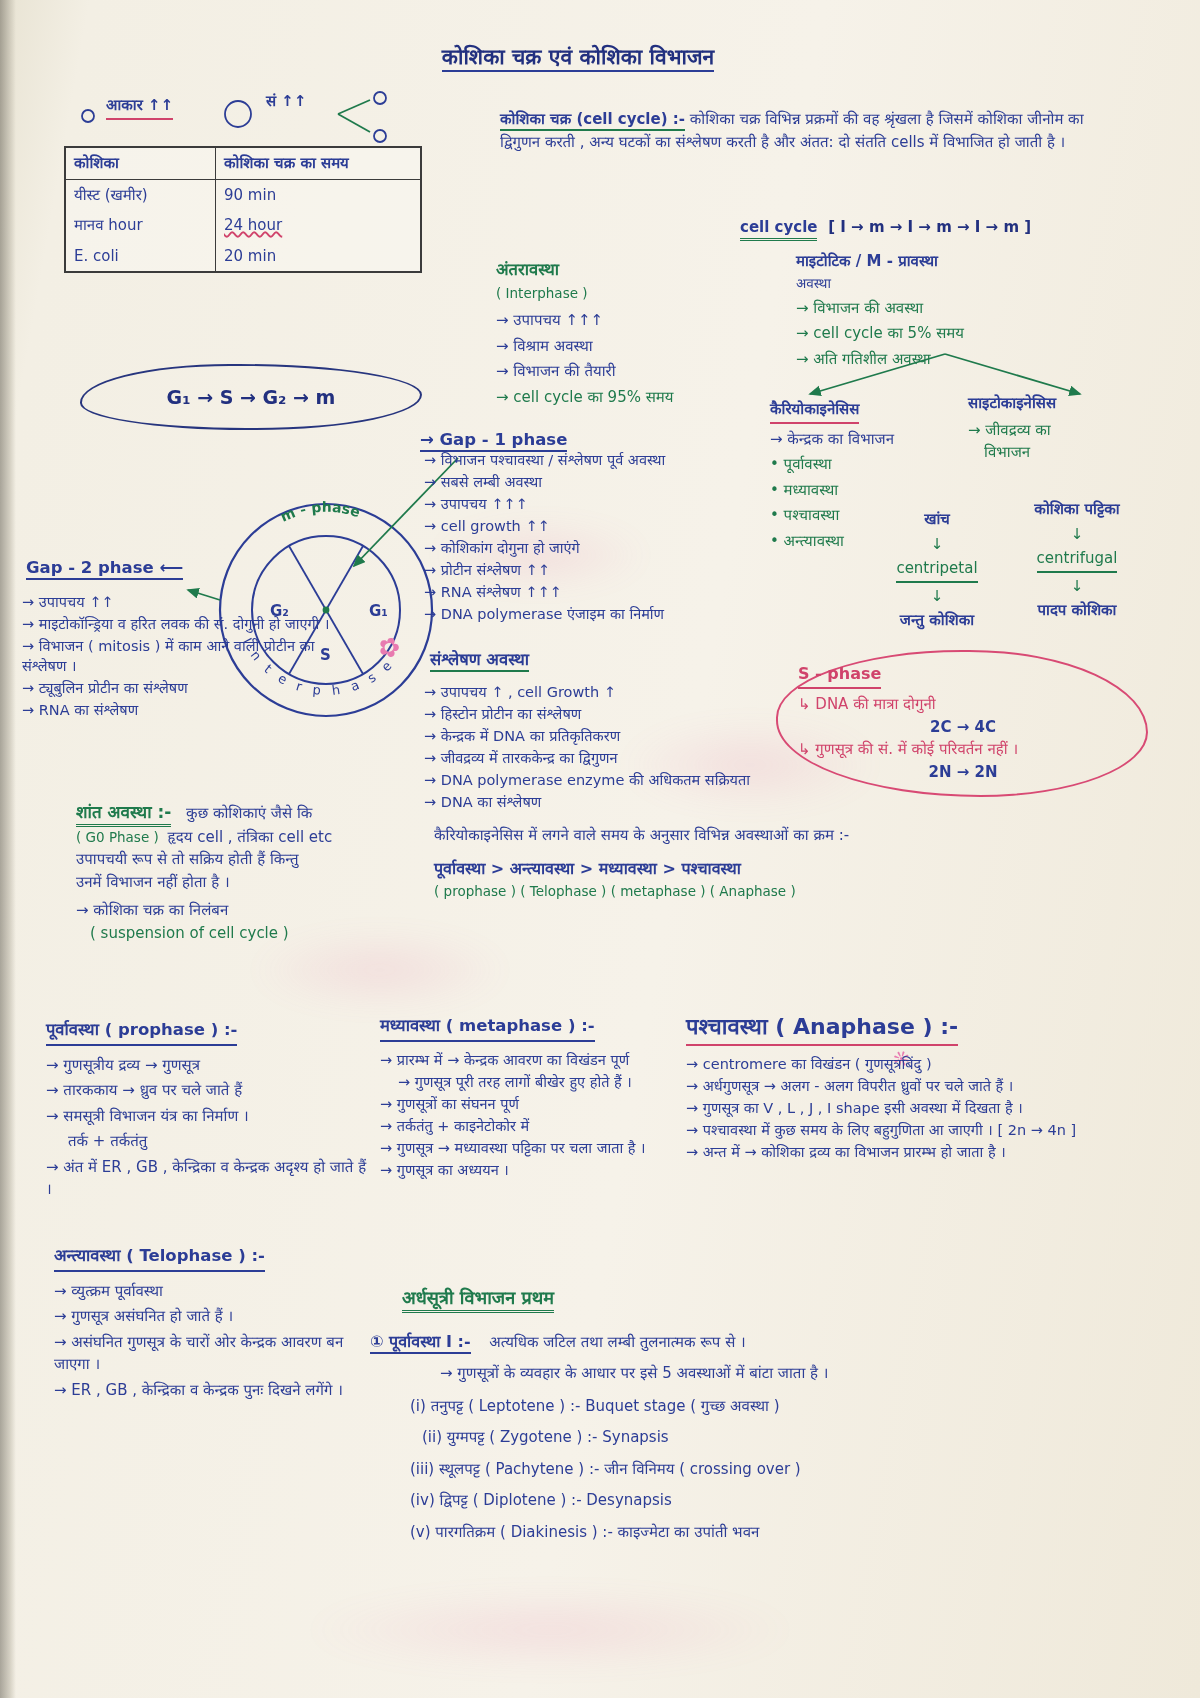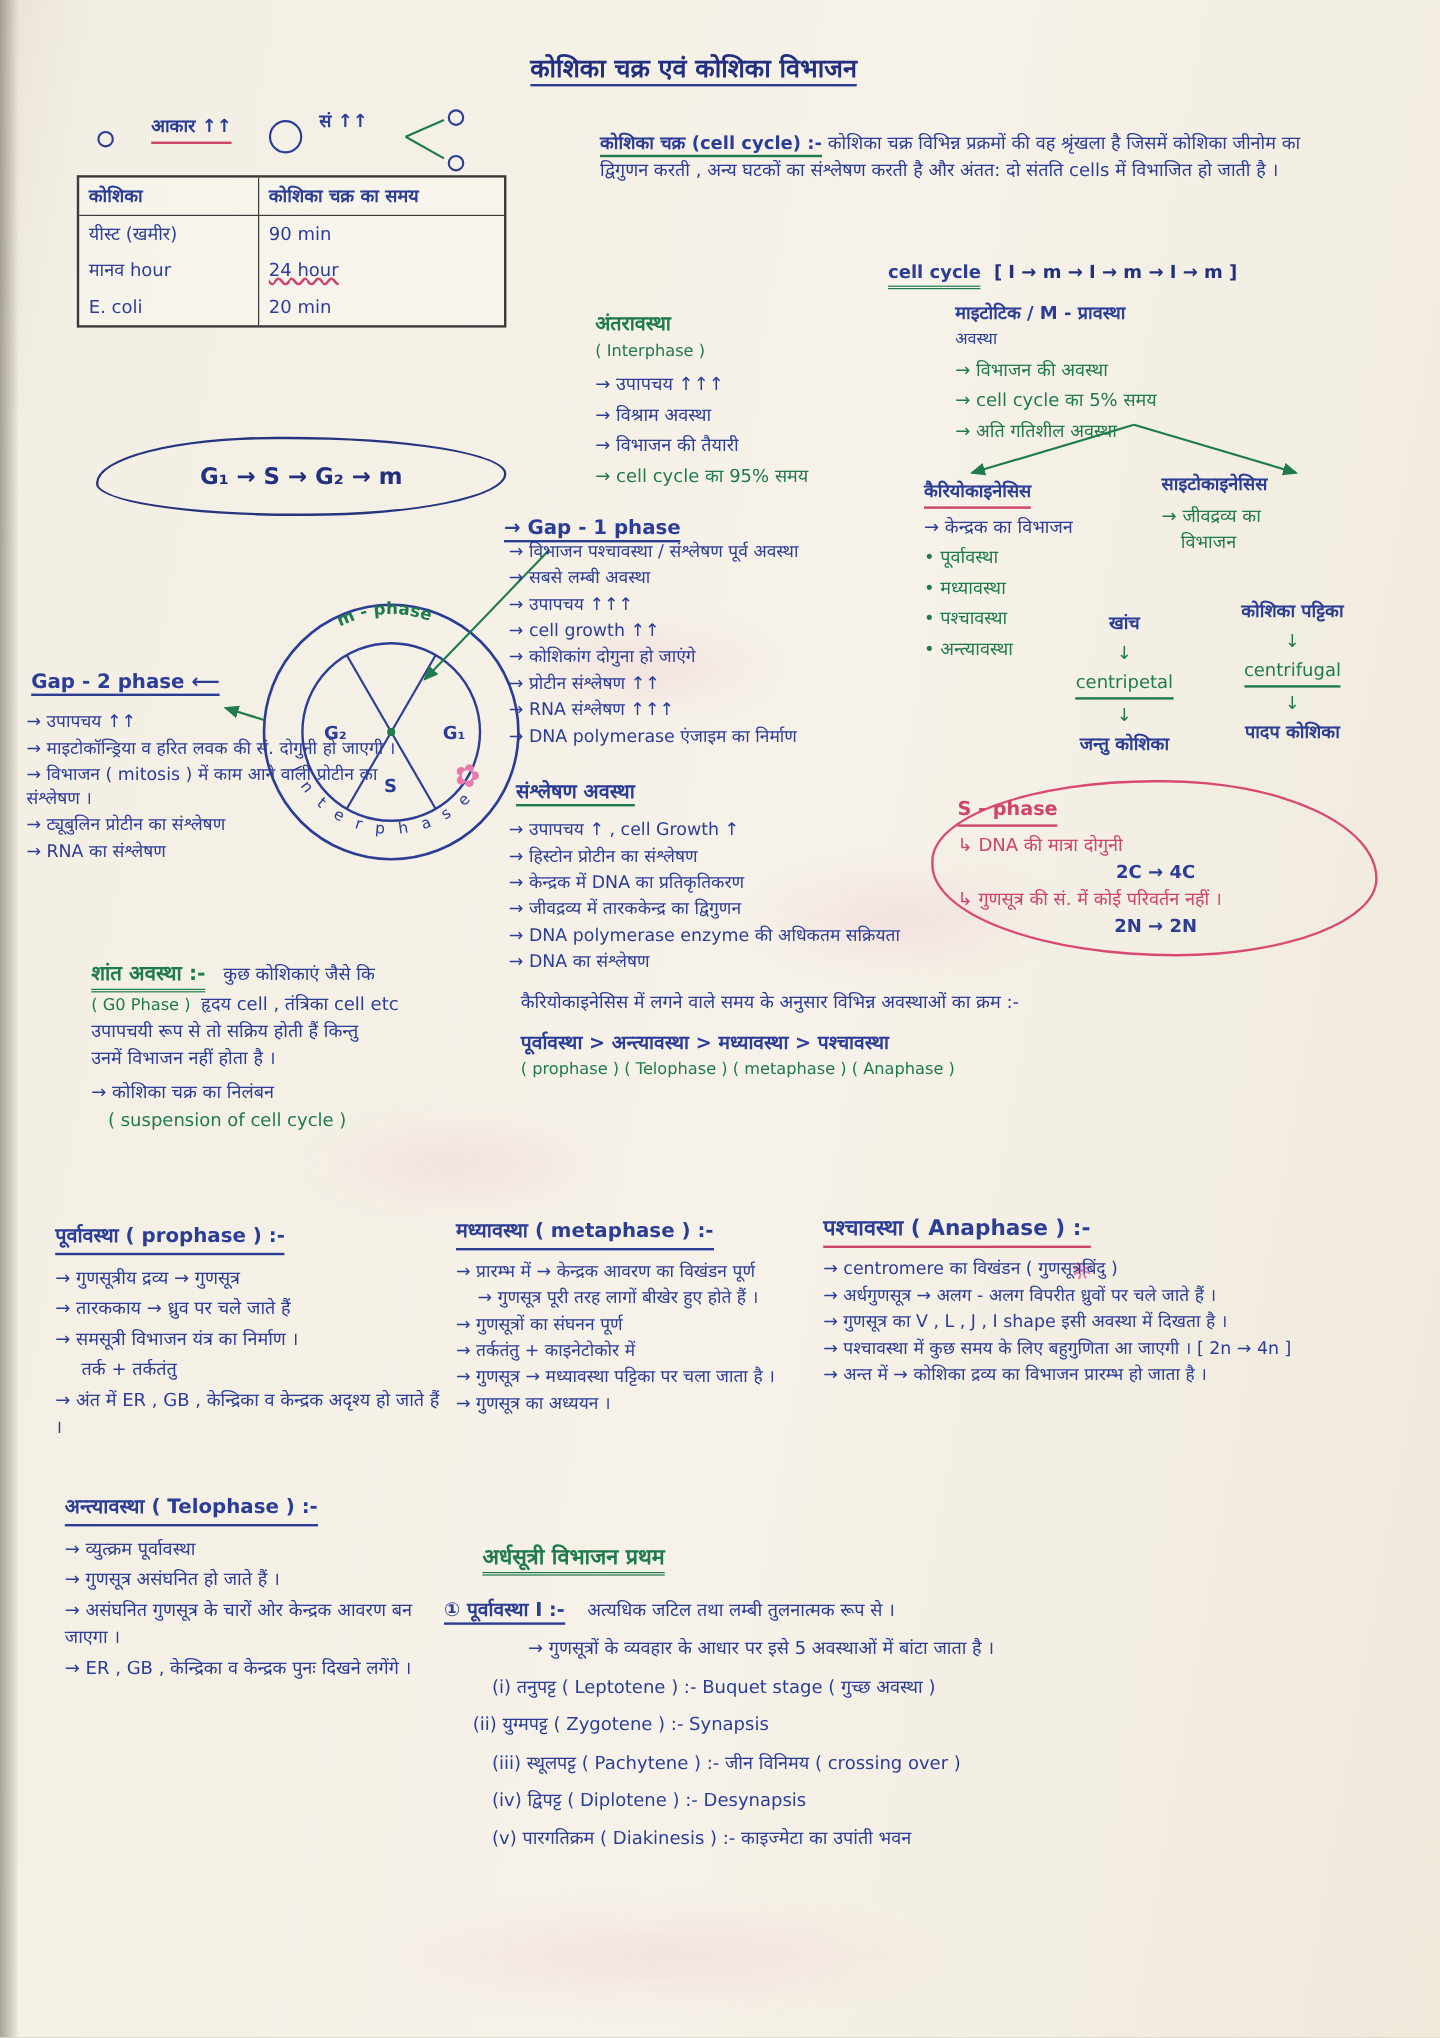--- a/index.html
+++ b/index.html
@@ -54,21 +54,21 @@
 
   <div class="abs" style="left:70px;top:88px;width:360px;height:66px;">
     <svg width="360" height="66">
       <circle cx="18" cy="28" r="6" fill="none" stroke="#2c3d96" stroke-width="1.8"></circle>
       <circle cx="168" cy="26" r="13" fill="none" stroke="#2c3d96" stroke-width="1.8"></circle>
       <line x1="268" y1="26" x2="300" y2="12" stroke="#1f7a4c" stroke-width="1.8"></line>
       <line x1="268" y1="26" x2="300" y2="44" stroke="#1f7a4c" stroke-width="1.8"></line>
       <circle cx="310" cy="10" r="6" fill="none" stroke="#2c3d96" stroke-width="1.8"></circle>
       <circle cx="310" cy="48" r="6" fill="none" stroke="#2c3d96" stroke-width="1.8"></circle>
     </svg>
-    <span class="abs blue h u-red" style="left:36px;top:6px;margin-left:20px;">आकार ↑↑</span>
+    <span class="abs blue h u-red" style="left:36px;top:6px;">आकार ↑↑</span>
     <span class="abs blue h" style="left:196px;top:2px;">सं ↑↑</span>
   </div>
 
   <div class="abs grid-table" style="left:64px;top:146px;width:354px;">
     <div class="cell c1 head blue">कोशिका</div>
     <div class="cell head blue">कोशिका चक्र का समय</div>
     <div class="cell c1 blue">यीस्ट (खमीर)</div>
     <div class="cell blue">90 min</div>
     <div class="cell c1 blue">मानव hour</div>
     <div class="cell blue strike-red">24 hour</div>
@@ -257,21 +257,21 @@
     <div class="blue h u-blue" style="display:inline-block;font-size:16.5px;margin-bottom:8px;">मध्यावस्था ( metaphase ) :-</div>
     <div class="li blue">→ प्रारम्भ में → केन्द्रक आवरण का विखंडन पूर्ण</div>
     <div class="li blue" style="margin-left:18px;">→ गुणसूत्र पूरी तरह लागों बीखेर हुए होते हैं ।</div>
     <div class="li blue">→ गुणसूत्रों का संघनन पूर्ण</div>
     <div class="li blue">→ तर्कतंतु + काइनेटोकोर में</div>
     <div class="li blue">→ गुणसूत्र → मध्यावस्था पट्टिका पर चला जाता है ।</div>
     <div class="li blue">→ गुणसूत्र का अध्ययन ।</div>
   </div>
 
   <div class="abs tight" style="left:686px;top:1010px;width:432px;">
-    <div class="blue h u-red" style="display:inline-block;font-size:18px;margin-bottom:8px;">पश्चावस्था ( Anaphase ) :-</div>
+    <div class="blue h u-red" style="display:inline-block;font-size:22px;margin-bottom:8px;">पश्चावस्था ( Anaphase ) :-</div>
     <div class="li blue">→ centromere का विखंडन ( गुणसूत्रबिंदु )</div>
     <div class="li blue">→ अर्धगुणसूत्र → अलग - अलग विपरीत ध्रुवों पर चले जाते हैं ।</div>
     <div class="li blue">→ गुणसूत्र का V , L , J , I shape इसी अवस्था में दिखता है ।</div>
     <div class="li blue">→ पश्चावस्था में कुछ समय के लिए बहुगुणिता आ जाएगी ।  [ 2n → 4n ]</div>
     <div class="li blue">→ अन्त में → कोशिका द्रव्य का विभाजन प्रारम्भ हो जाता है ।</div>
   </div>
 
   <div class="abs" style="left:54px;top:1244px;width:310px;">
     <div class="blue h u-blue" style="display:inline-block;font-size:16.5px;margin-bottom:8px;">अन्त्यावस्था ( Telophase ) :-</div>
     <div class="li blue">→ व्युत्क्रम पूर्वावस्था</div>
@@ -284,19 +284,19 @@
     <span class="green h dbl-green" style="font-size:18px;">अर्धसूत्री विभाजन प्रथम</span>
   </div>
 
   <div class="abs" style="left:370px;top:1330px;width:730px;">
     <div>
       <span class="blue h u-blue" style="font-size:16px;margin-right:14px;">① पूर्वावस्था I :-</span>
       <span class="blue">अत्यधिक जटिल तथा लम्बी तुलनात्मक रूप से ।</span>
     </div>
     <div class="blue" style="margin:8px 0 10px 70px;">→ गुणसूत्रों के व्यवहार के आधार पर इसे 5 अवस्थाओं में बांटा जाता है ।</div>
     <div class="li blue" style="margin-left:40px;margin-bottom:9px;">(i) तनुपट्ट ( Leptotene ) :- Buquet stage ( गुच्छ अवस्था )</div>
-    <div class="li blue" style="margin-left:24px;margin-bottom:9px;">(ii) युग्मपट्ट ( Zygotene ) :- Synapsis</div>
+    <div class="li blue" style="margin-left:52px;margin-bottom:9px;">(ii) युग्मपट्ट ( Zygotene ) :- Synapsis</div>
     <div class="li blue" style="margin-left:40px;margin-bottom:9px;">(iii) स्थूलपट्ट ( Pachytene ) :- जीन विनिमय ( crossing over )</div>
     <div class="li blue" style="margin-left:40px;margin-bottom:9px;">(iv) द्विपट्ट ( Diplotene ) :- Desynapsis</div>
     <div class="li blue" style="margin-left:40px;margin-bottom:9px;">(v) पारगतिक्रम ( Diakinesis ) :- काइज्मेटा का उपांती भवन</div>
   </div>
 
 </div>
 
 </body></html>

